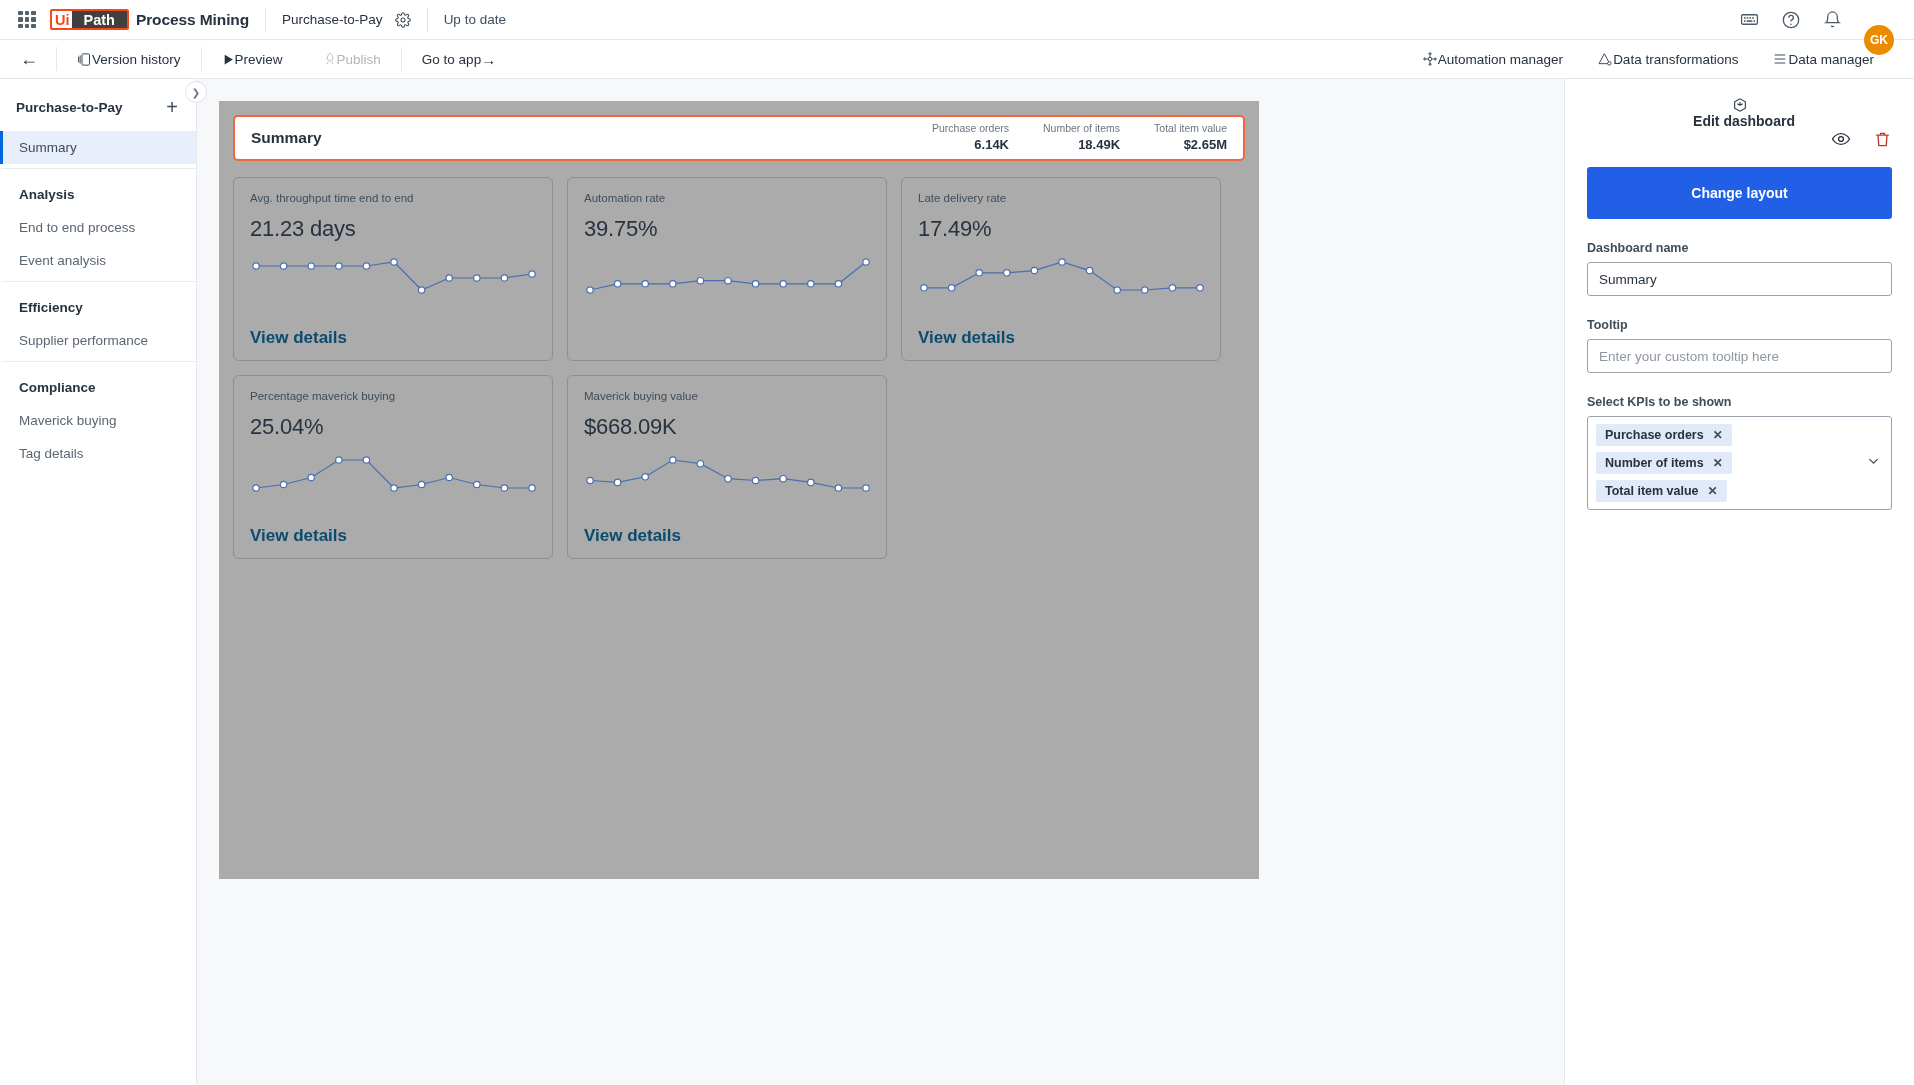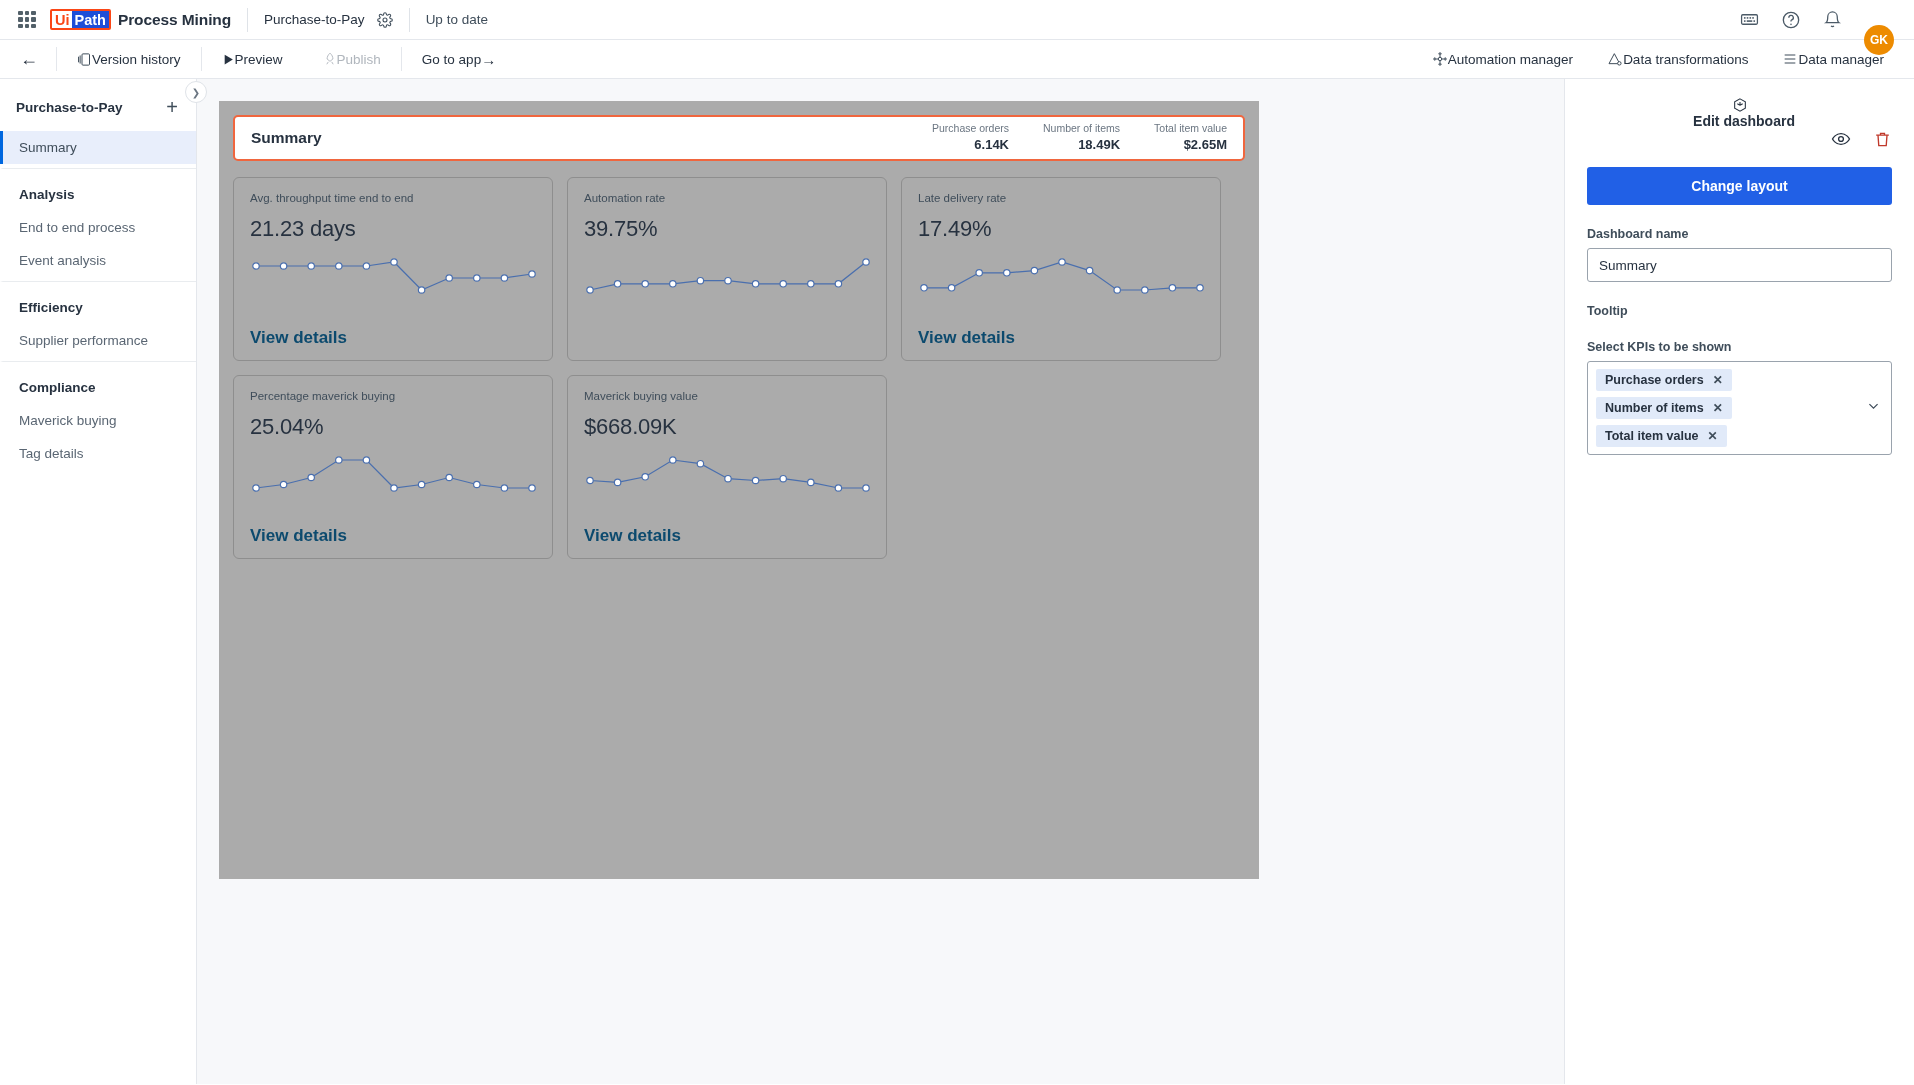--- a/index.html
+++ b/index.html
@@ -25,21 +25,21 @@
     gap: 2px; cursor: pointer;
   }
   .grid-icon i { background: #526069; border-radius: 1px; display:block; }
   .logo-wrap { display:flex; align-items:center; gap:7px; }
   .logo-box {
     border: 2px solid #fa4616; border-radius: 2px;
     display:flex; align-items:center; height: 21px;
     font-weight: 700; font-size: 14.5px; overflow:hidden;
   }
   .logo-ui { color:#fa4616; padding: 0 2px 0 3px; }
-  .logo-path { background:#1d4ed8; color:#fff; padding: 0 3px; height:100%; display:flex; align-items:center;}
+  .logo-path { background:#404040; color:#fff; padding: 0 12px; height:100%; display:flex; align-items:center;}
   .logo-text { font-size: 15.5px; font-weight: 700; color:#273240; letter-spacing:-0.1px;}
   .tb-div { width:1px; height:24px; background:#dfe3e8; margin: 0 16px; }
   .tb-proc { font-size: 13.5px; color:#273240; }
   .tb-gear { margin-left: 12px; cursor:pointer; display:flex; }
   .tb-status { font-size: 13.5px; color:#3f4d5a; }
   .tb-right { margin-left:auto; display:flex; align-items:center; gap:22px; padding-right: 20px; }
   .tb-icon { cursor:pointer; display:flex; align-items:center; }
   .avatar {
     width:30px; height:30px; border-radius:50%; background:#ed8b00;
     color:#fff; font-size:12px; font-weight:600;
@@ -52,21 +52,21 @@
     display:flex; align-items:center;
     border-bottom:1px solid #e4e7ec; background:#fff;
   }
   .back-arrow { margin-left: 20px; margin-right: 18px; cursor:pointer; font-size:18px; color:#273240; line-height:1;}
   .t2-div { width:1px; height:24px; background:#e4e7ec; }
   .t2-item {
     display:flex; align-items:center; 
     font-size:13.5px; color:#273240; padding: 0 20px; cursor:pointer; height:100%;
   }
   .t2-item.disabled { color:#b0b6bd; cursor:default; }
-  .t2-right { margin-left:auto; display:flex; align-items:center; padding-right:30px; gap: 34px;}
+  .t2-right { margin-left:auto; display:flex; align-items:center; padding-right:40px; gap: 34px;}
 
   
   .body-wrap { display:flex; height: calc(1085px - 80px); width:100%; }
 
   
   .sidebar {
     width: 197px; min-width:197px; border-right:1px solid #e4e7ec;
     background:#fff; position:relative; padding-top: 4px;
   }
   .sb-head {
@@ -127,21 +127,21 @@
   
   .rpanel {
     width: 350px; min-width:350px; background:#fff;
     border-left:1px solid #e4e7ec; padding: 18px 22px;
   }
   .rp-head { display:flex; align-items:center;flex-direction:column; }
   .rp-title { font-size:14px; font-weight:600; color:#273240; margin-left:9px; }
   .rp-actions { margin-left:auto; display:flex; gap:22px; align-items:center; }
   .rp-icon { cursor:pointer; display:flex; }
   .btn-primary {
-    margin-top: 18px; width:100%; height: 38px;
+    margin-top: 18px; width:100%; height: 52px;
     background:#2160e6; color:#fff; border:none; border-radius:3px;
     font-size:14px; font-weight:700; cursor:pointer;
     font-family:"Liberation Sans", sans-serif;
   }
   .fld-label { font-size:12.5px; color:#3f4d5a; margin-top: 22px; margin-bottom: 7px; font-weight:600;}
   .fld-input {
     width:100%; height: 34px; border:1px solid #9aa3ad; border-radius:3px;
     padding: 0 11px; font-size:13.5px; color:#273240;
     font-family:"Liberation Sans", sans-serif; background:#fff;
   }
@@ -443,20 +443,21 @@
         </span>
       </div>
     </div>
 
     <button class="btn-primary">Change layout</button>
 
     <div class="fld-label">Dashboard name</div>
     <input class="fld-input" value="Summary" style="">
 
     <div class="fld-label">Tooltip</div>
+    <input class="fld-input" placeholder="Enter your custom tooltip here" style="">
 
     <div class="fld-label">Select KPIs to be shown</div>
     <div class="multiselect">
       <div class="chips" id="kpi-chips">
           <div class="chip">
             <span>Purchase orders</span>
             <span class="chip-x">✕</span>
           </div>
           <div class="chip">
             <span>Number of items</span>

